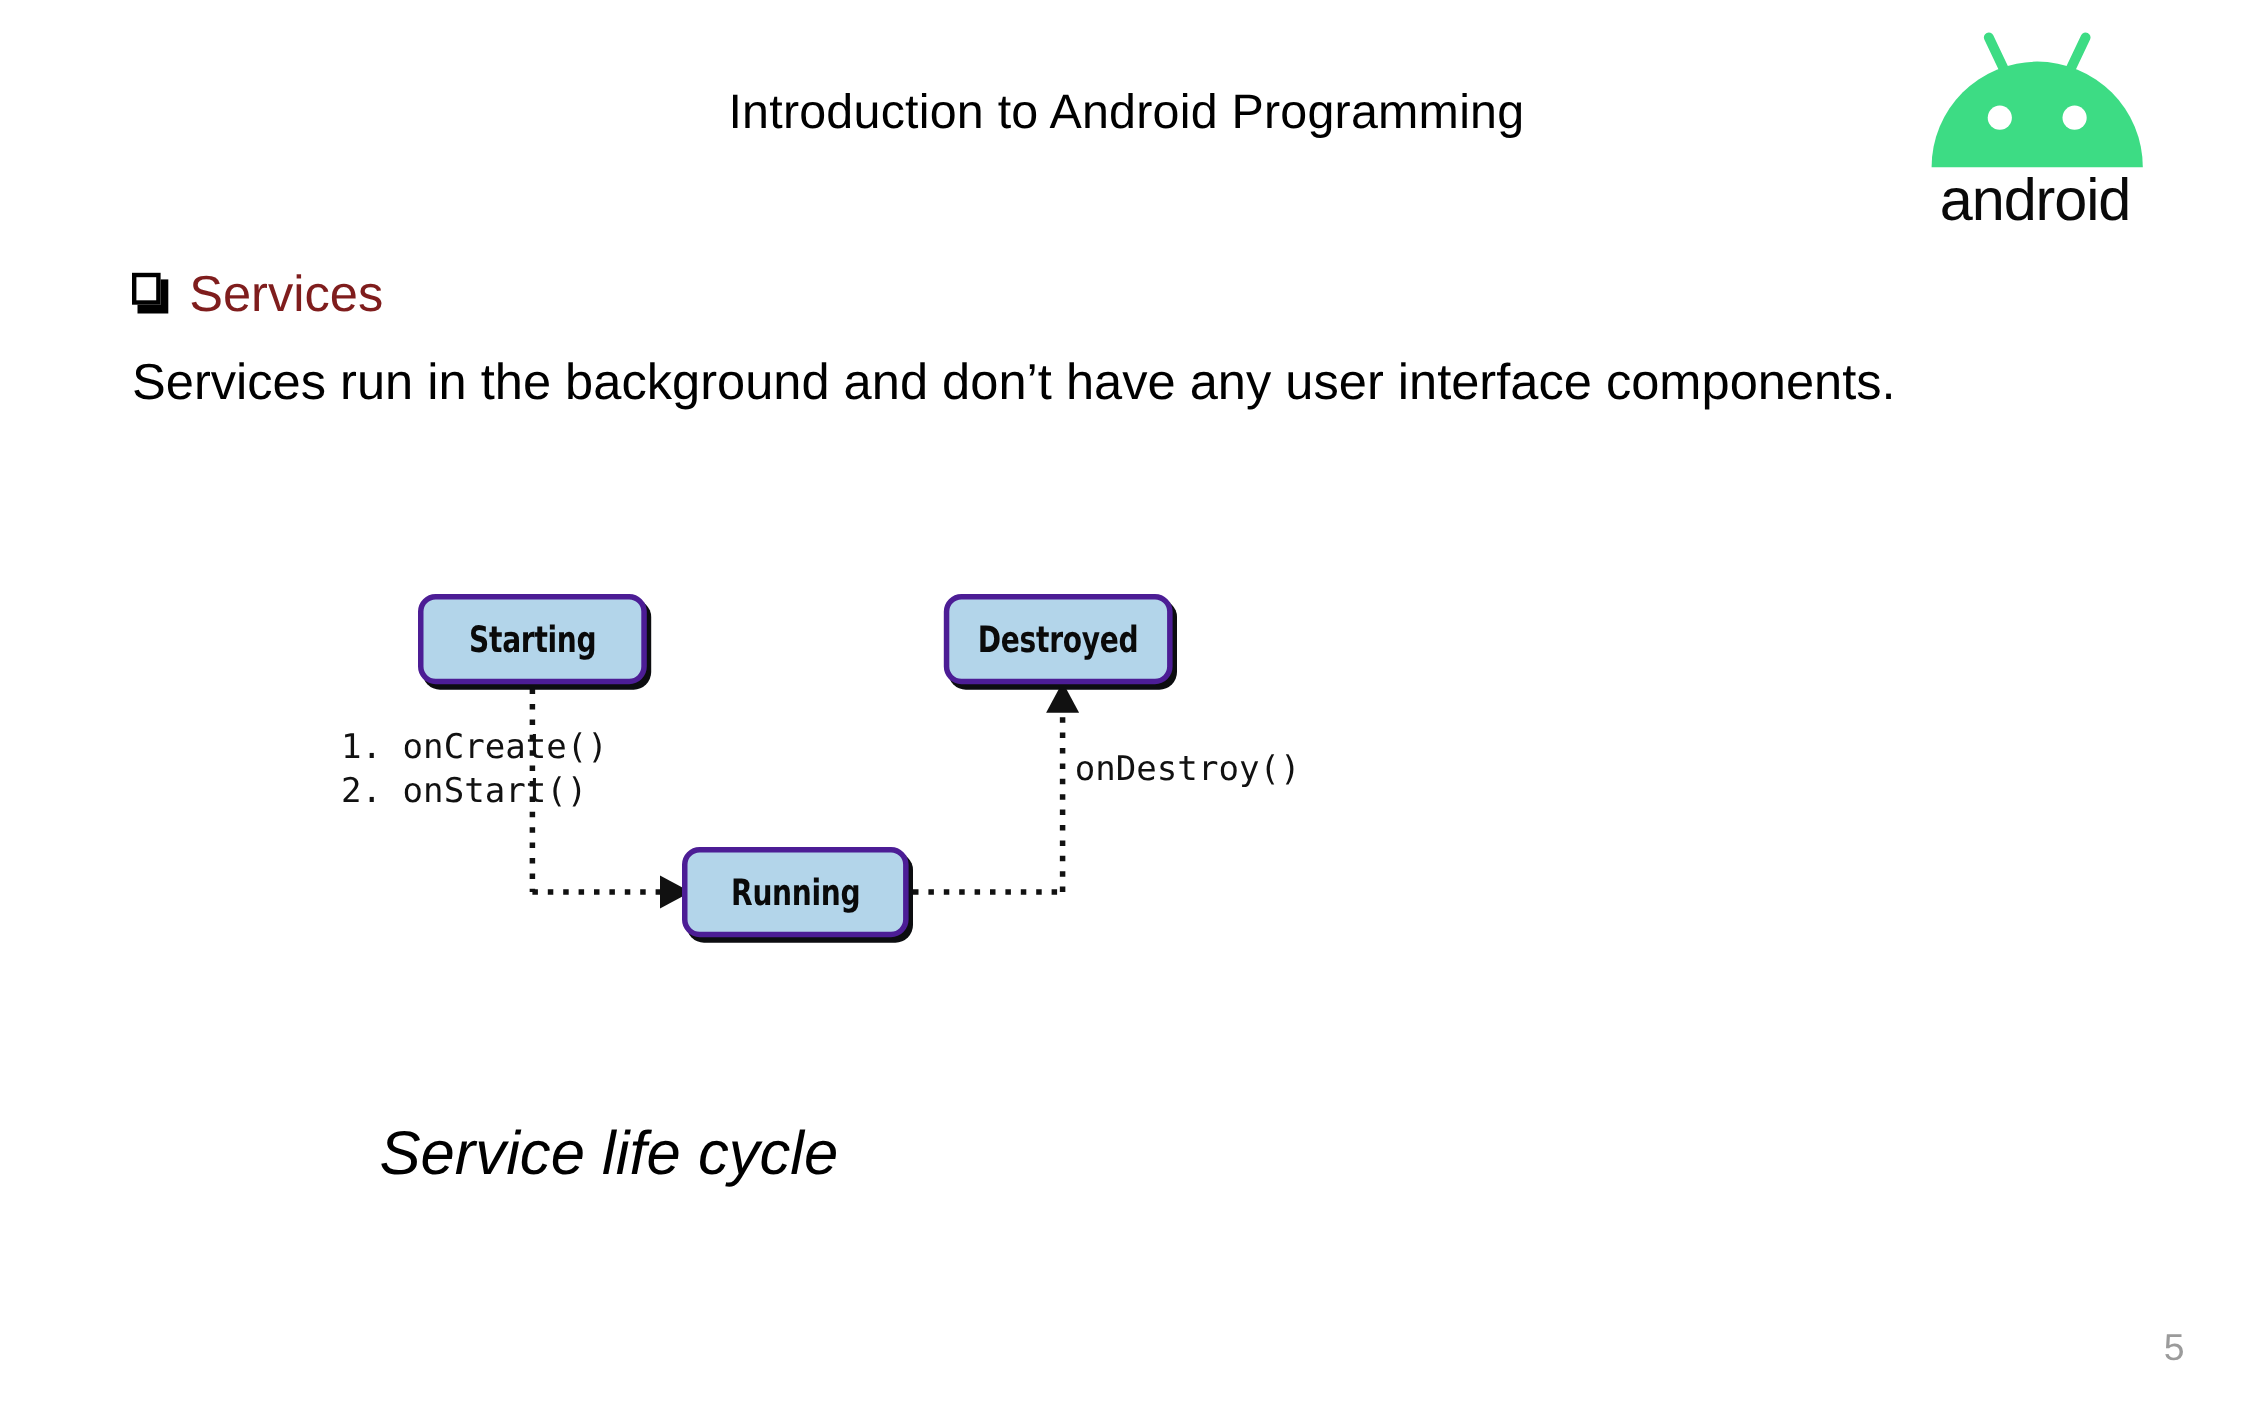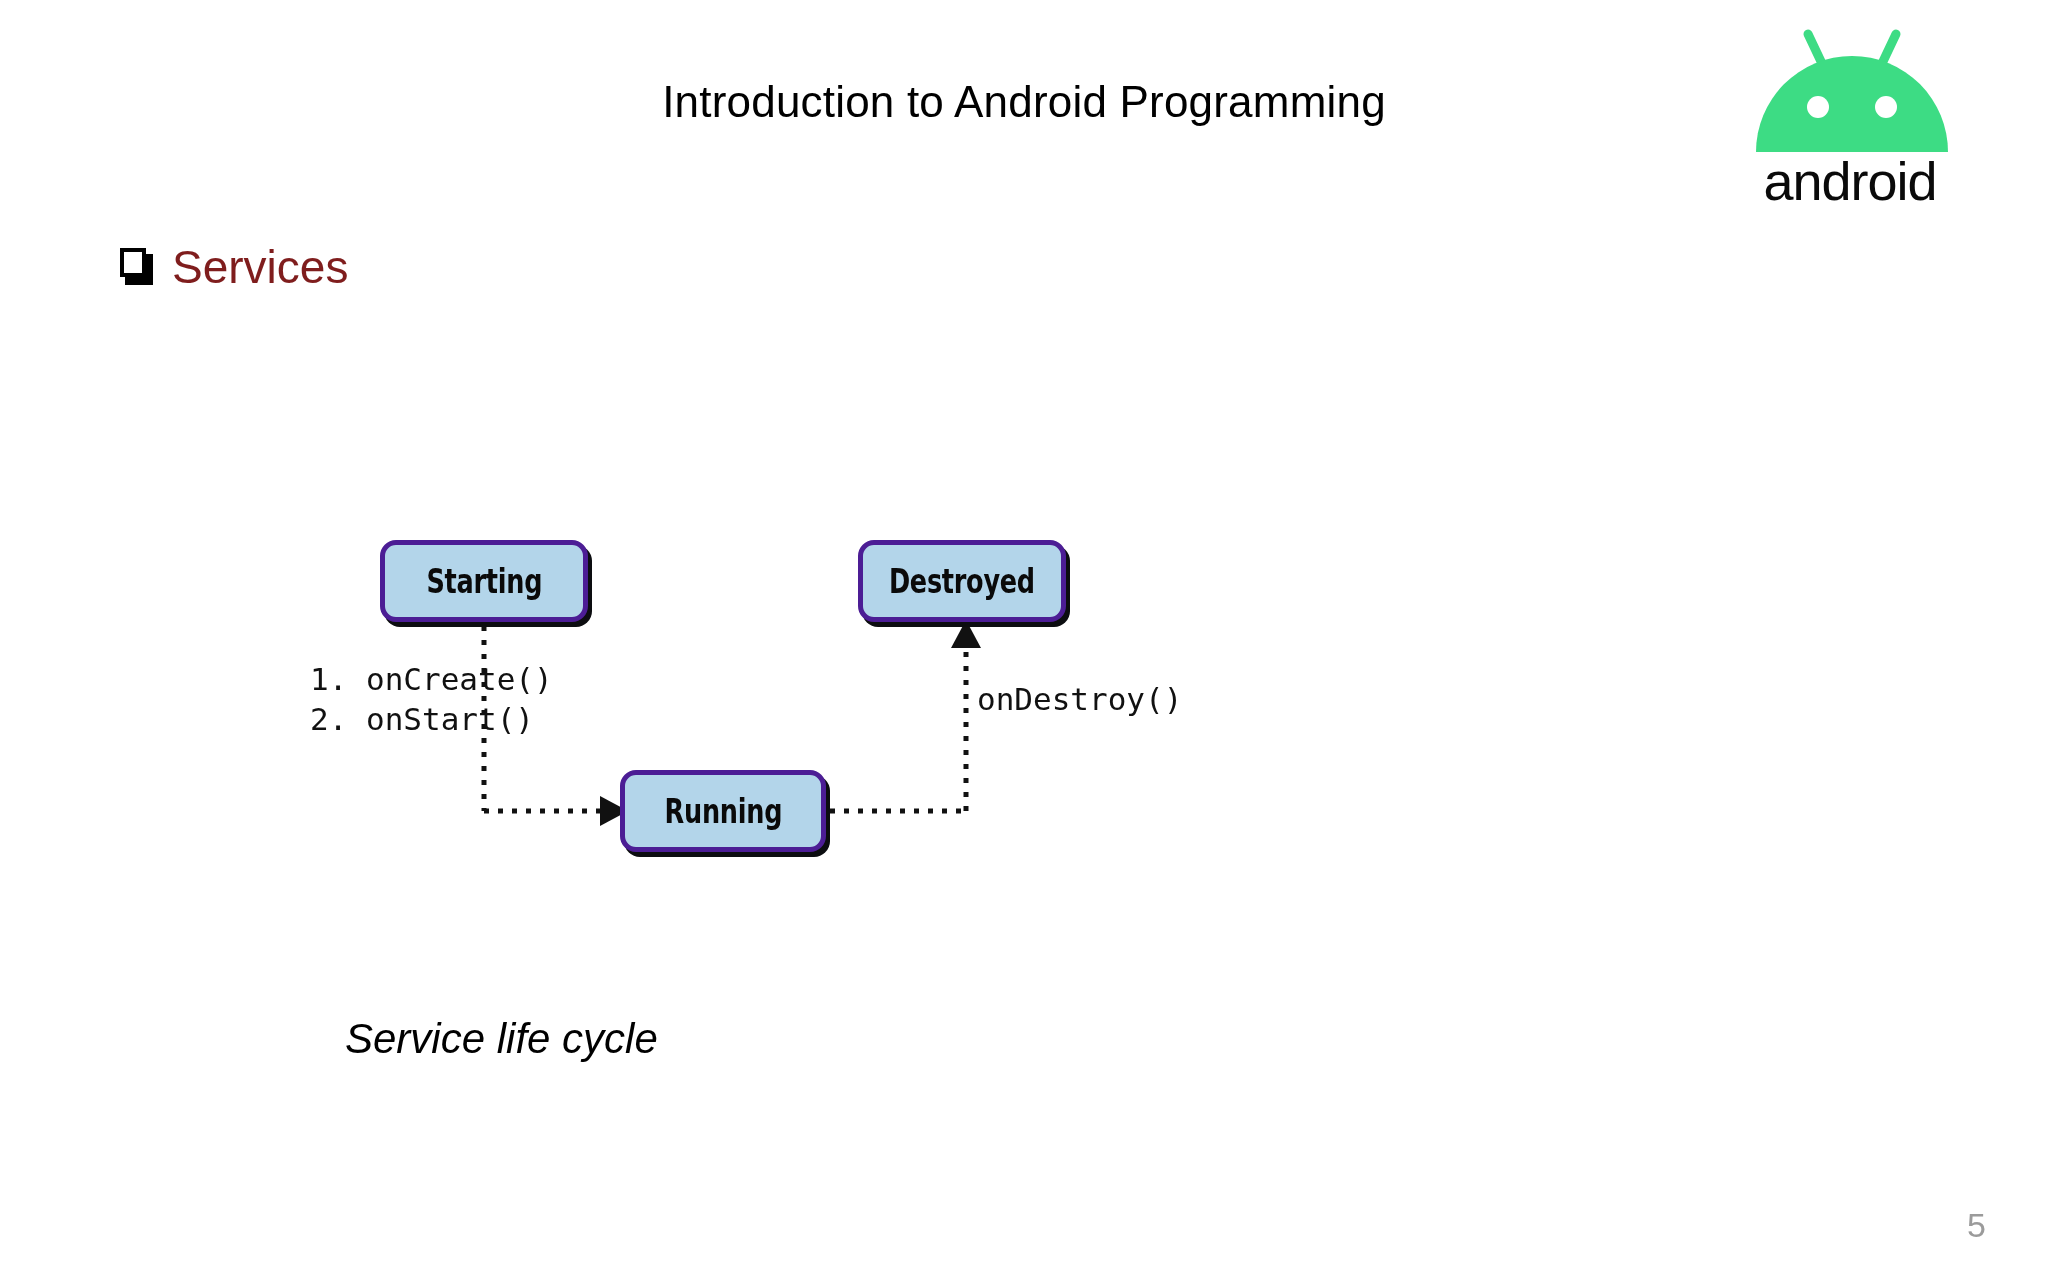--- a/index.html
+++ b/index.html
@@ -153,21 +153,21 @@
     line-height: 1.28;
   }
   #label-create-start { left: -70px; top: 160px; }
   #label-destroy { left: 597px; top: 180px; }
 
   
   #diagram-caption {
     position: absolute;
     left: 345px;
     top: 1015px;
-    font-size: 42px;
+    font-size: 56px;
     font-style: italic;
     color: #000000;
     white-space: nowrap;
   }
 
   
   #page-number {
     position: absolute;
     right: 62px;
     bottom: 35px;
@@ -199,20 +199,21 @@
   </div>
 
   <div id="bullet-line">
     <span id="bullet-square">
       <span class="sq-shadow"></span>
       <span class="sq-face"></span>
     </span>
     <span id="bullet-label">Services</span>
   </div>
 
+  <div id="body-sentence">Services run in the background and don’t have any user interface components.</div>
 
   <div id="diagram">
 
     <svg id="diagram-svg" width="1120" height="420">
 
       <path d="M104 126 L104 311" stroke="#111111" stroke-width="5" stroke-dasharray="5 9" stroke-linecap="butt" fill="none"></path>
       <path d="M104 311 L222 311" stroke="#111111" stroke-width="5" stroke-dasharray="5 9" stroke-linecap="butt" fill="none"></path>
       <polygon points="220,296 248,311 220,326" fill="#111111"></polygon>
 
       <path d="M450 311 L586 311" stroke="#111111" stroke-width="5" stroke-dasharray="5 9" stroke-linecap="butt" fill="none"></path>

